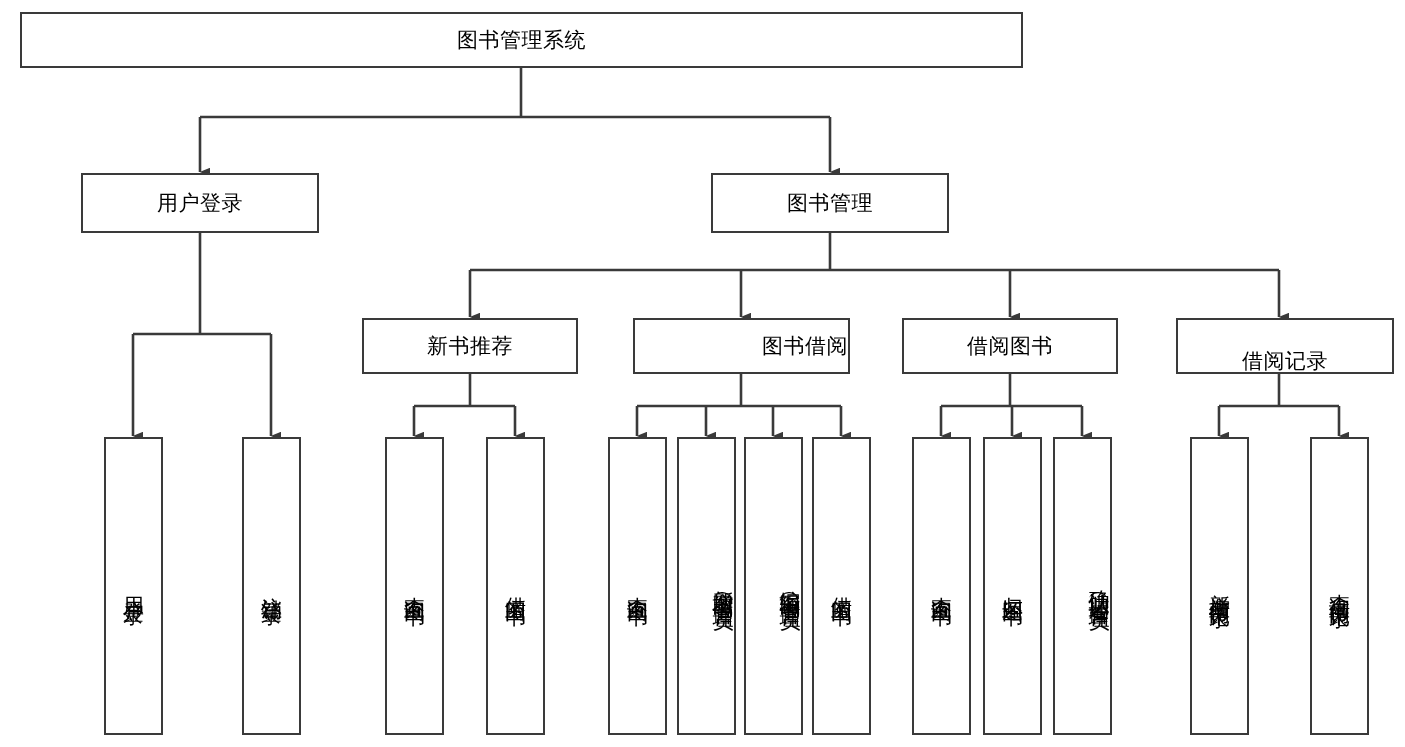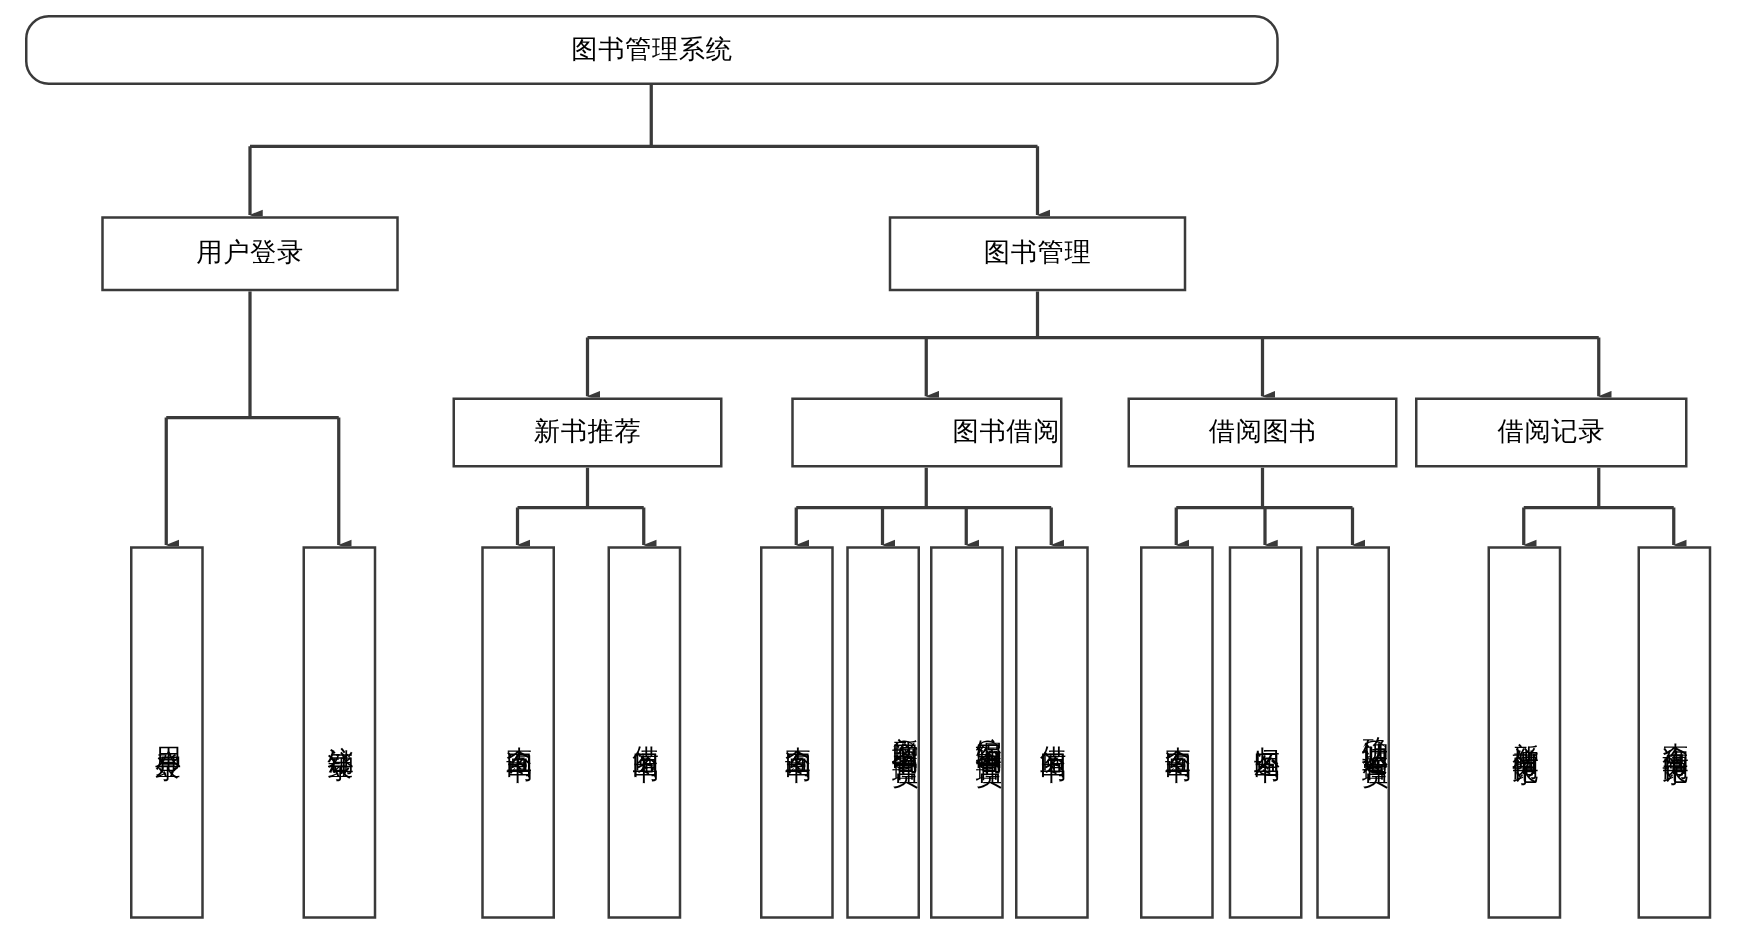--- a/index.html
+++ b/index.html
@@ -108,41 +108,41 @@
       <path d="M 1012 406 L 1012 436" marker-end="url(#arrow)"></path>
       <path d="M 1082 406 L 1082 436" marker-end="url(#arrow)"></path>
 
       <path d="M 1279 374 L 1279 406"></path>
       <path d="M 1219 406 L 1339 406"></path>
       <path d="M 1219 406 L 1219 436" marker-end="url(#arrow)"></path>
       <path d="M 1339 406 L 1339 436" marker-end="url(#arrow)"></path>
     </g>
   </svg>
 
-  <div class="node node-h" style="left: 20px; top: 12px; width: 1003px; height: 56px; border-radius: 19px;">
+  <div class="node node-h" style="left: 20px; top: 12px; width: 1003px; height: 56px;">
     <span>图书管理系统</span>
   </div>
 
   <div class="node node-h" style="left: 81px; top: 173px; width: 238px; height: 60px;">
     <span>用户登录</span>
   </div>
   <div class="node node-h" style="left: 711px; top: 173px; width: 238px; height: 60px;">
     <span>图书管理</span>
   </div>
 
   <div class="node node-h" style="left: 362px; top: 318px; width: 216px; height: 56px;">
     <span>新书推荐</span>
   </div>
   <div class="node node-h" style="left: 633px; top: 318px; width: 217px; height: 56px; justify-content: flex-end;">
     <span>图书借阅</span>
   </div>
   <div class="node node-h" style="left: 902px; top: 318px; width: 216px; height: 56px;">
     <span>借阅图书</span>
   </div>
-  <div class="node node-h" style="left: 1132px; top: 318px; width: 218px; height: 56px;">
+  <div class="node node-h" style="left: 1176px; top: 318px; width: 218px; height: 56px; align-items: flex-end;">
     <span>借阅记录</span>
   </div>
 
   <div class="node node-v" style="left: 104px; top: 437px; width: 59px; height: 298px;">
     <span>用户登录</span>
   </div>
   <div class="node node-v" style="left: 242px; top: 437px; width: 59px; height: 298px;">
     <span>注销登录</span>
   </div>
   <div class="node node-v" style="left: 385px; top: 437px; width: 59px; height: 298px;">

